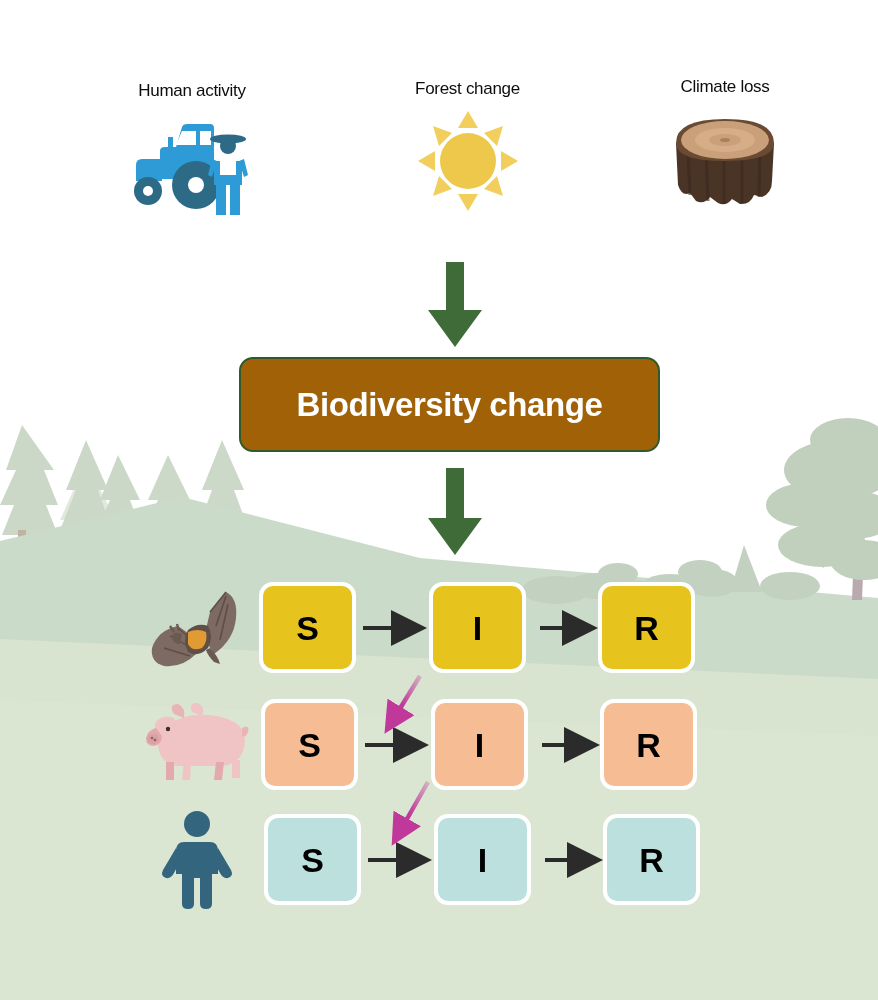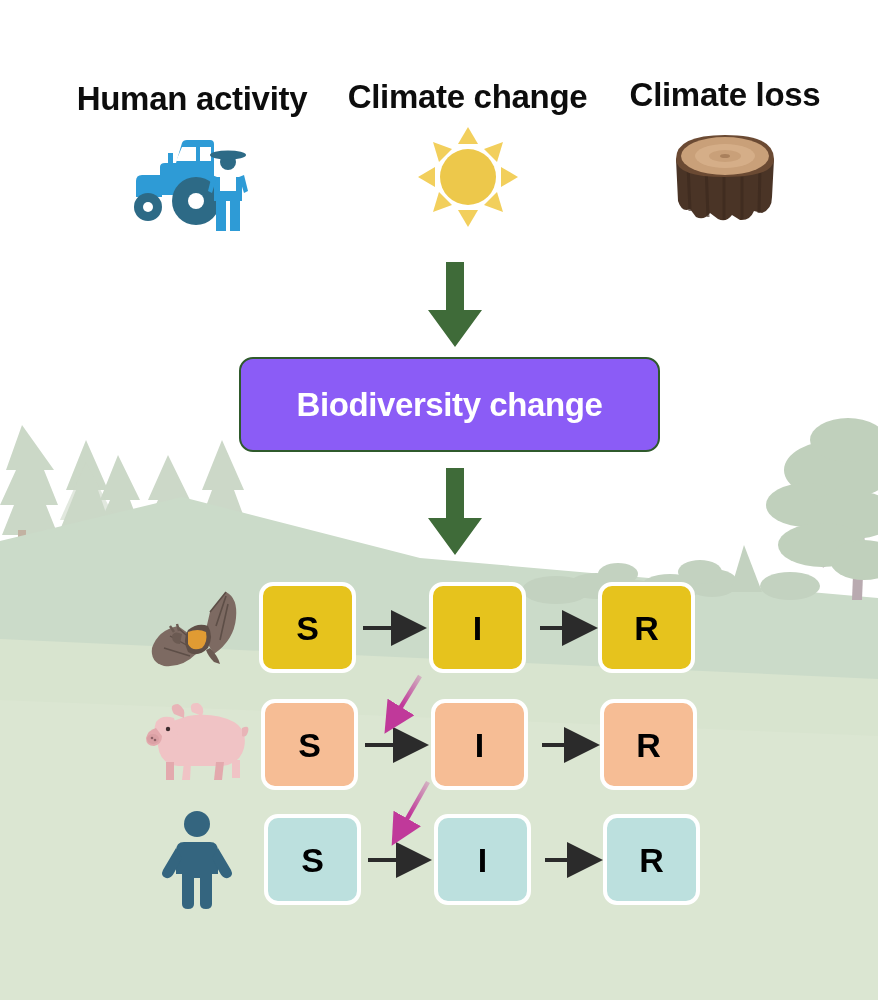--- a/index.html
+++ b/index.html
@@ -9,36 +9,36 @@
     font-family:"Liberation Sans", sans-serif;
   }
   #stage{position:relative;width:878px;height:1000px;overflow:hidden;background:#fff;}
 
   
   #bg{position:absolute;inset:0;width:878px;height:1000px;}
 
   
   .driver{position:absolute;text-align:center;}
   .driver-label{
-    font-size:33px;font-weight:bold;color:#0d0d0d;letter-spacing:-0.3px;
+    font-size:17px;font-weight:normal;color:#0d0d0d;letter-spacing:-0.3px;
     white-space:nowrap;line-height:1;
   }
   .driver-art{margin-top:14px;display:flex;align-items:flex-end;justify-content:center;}
 
   #driver-human{left:60px;top:82px;width:264px;}
   #driver-climate{left:345px;top:80px;width:245px;}
   #driver-forest{left:605px;top:78px;width:240px;}
 
   
   .varrow{position:absolute;}
 
   
   #biodiv-box{
     position:absolute;left:239px;top:357px;width:421px;height:95px;
-    background:#8b5cf6;border:2px solid #2f5a2c;border-radius:14px;
+    background:#a16207;border:2px solid #2f5a2c;border-radius:14px;
     display:flex;align-items:center;justify-content:center;
     box-sizing:border-box;
   }
   #biodiv-label{
     color:#ffffff;font-size:33px;font-weight:bold;letter-spacing:-0.4px;
     line-height:1;white-space:nowrap;
   }
 
   
   #grid{position:absolute;left:0;top:0;width:878px;height:1000px;}
@@ -127,21 +127,21 @@
         <path d="M92 48 L92 72 L120 72 L120 48 L114 48 L114 62 L98 62 L98 48 Z" fill="#2e9bd6"></path>
         <rect x="94" y="70" width="10" height="32" fill="#2e9bd6"></rect>
         <rect x="108" y="70" width="10" height="32" fill="#2e9bd6"></rect>
         <path d="M90 46 L86 62 L90 64 L95 48 Z" fill="#2e9bd6"></path>
         <path d="M122 46 L126 62 L122 64 L117 48 Z" fill="#2e9bd6"></path>
       </svg>
     </div>
   </div>
 
   <div class="driver" id="driver-climate">
-    <div class="driver-label">Climate change</div>
+    <div class="driver-label">Forest change</div>
     <div class="driver-art">
       <svg width="104" height="100" viewBox="0 0 104 100">
         <circle cx="52" cy="50" r="28" fill="#edc84b"></circle>
         <g fill="#f2cf5c">
           <path d="M52 0 L62 17 L42 17 Z"></path>
           <path d="M52 100 L42 83 L62 83 Z"></path>
           <path d="M2 50 L19 40 L19 60 Z"></path>
           <path d="M102 50 L85 60 L85 40 Z"></path>
           <path d="M17 15 L36 22 L23 35 Z"></path>
           <path d="M87 85 L68 78 L81 65 Z"></path>

